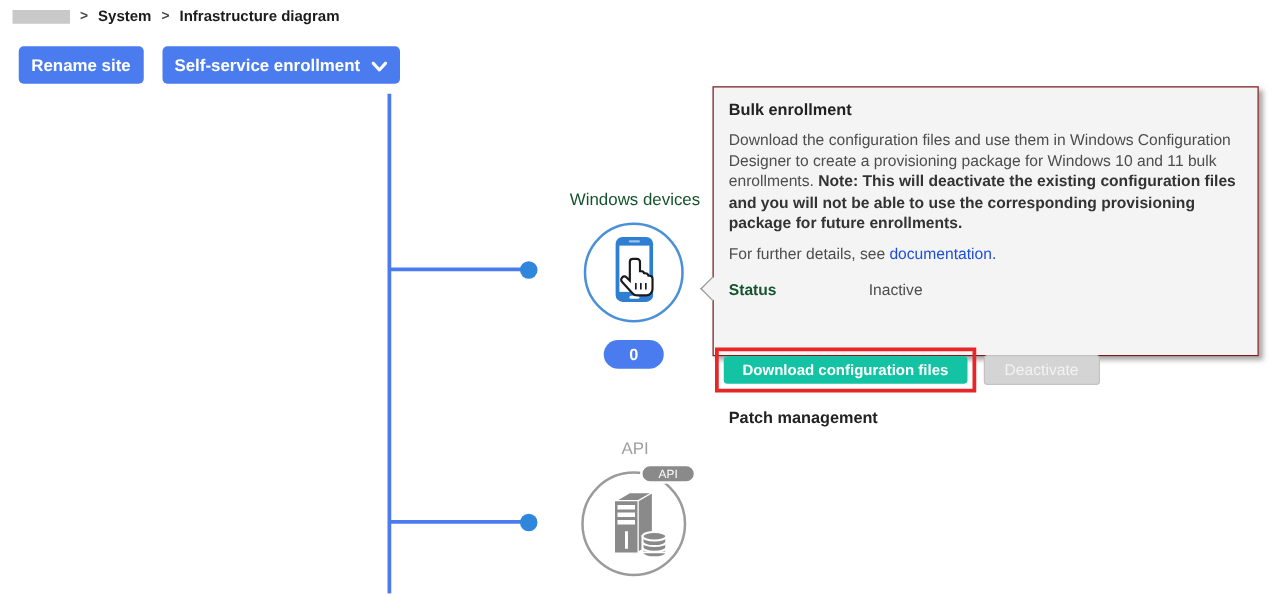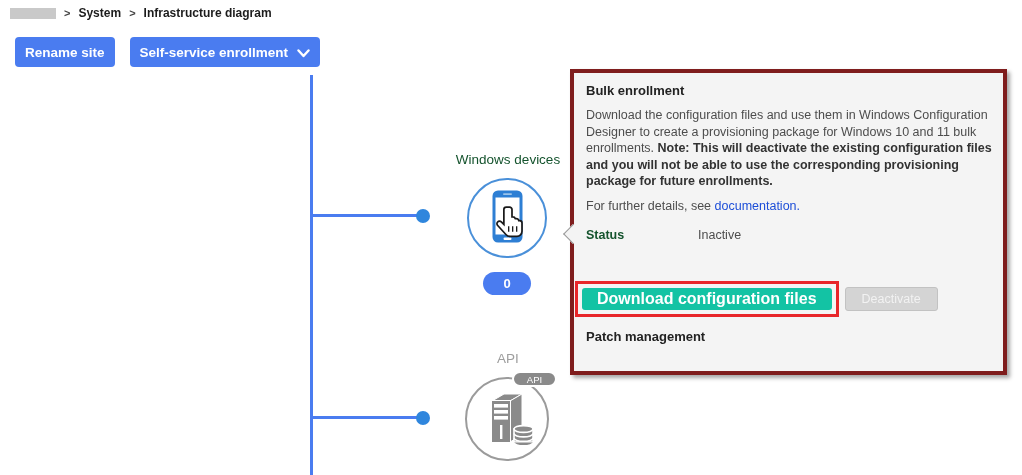--- a/index.html
+++ b/index.html
@@ -45,37 +45,37 @@
   .api-label { position: absolute; left: 422px; top: 351px; width: 172px; text-align: center;
                color: #9e9e9e; font-size: 13.5px; }
   .api-circle { position: absolute; left: 465px; top: 377px; width: 84px; height: 84px;
                 border: 2px solid #9b9b9b; border-radius: 50%; background: #fff;
                 display: flex; align-items: center; justify-content: center; }
   .api-pill { position: absolute; left: 512px; top: 371px; width: 45px; height: 16px;
               background: #8a8a8a; border: 2px solid #fff; border-radius: 9px; color: #fff;
               font-size: 9.5px; display: flex; align-items: center; justify-content: center; z-index: 3; }
 
   
-  .popup { position: absolute; left: 570px; top: 69px; width: 437px; height: 306px;
-           background: #f4f4f4; border: 4px solid #7f1d1d; box-shadow: 3px 3px 4px rgba(0,0,0,0.35);
+  .popup { position: absolute; left: 570px; top: 69px; width: 437px; height: 216px;
+           background: #f4f4f4; border: 1px solid #7f1d1d; box-shadow: 3px 3px 4px rgba(0,0,0,0.35);
            padding: 10px 2px 10px 12px; z-index: 5; }
   .popup-arrow { position: absolute; left: -8px; top: 154px; width: 14px; height: 14px;
                  background: #f4f4f4; border-left: 1px solid #9a9a9a; border-bottom: 1px solid #9a9a9a;
                  transform: rotate(45deg); }
   .popup h3 { font-size: 13px; color: #222; margin-bottom: 9px; }
   .popup p.body { font-size: 12.5px; line-height: 16.5px; color: #4d4d4d; margin-bottom: 9px; }
   .popup p.body b { color: #333; }
   .details-line { font-size: 12.5px; color: #4d4d4d; margin-bottom: 15px; }
   .doc-link { color: #1d4ed8; cursor: pointer; }
   .status-row { display: flex; font-size: 12.5px; color: #4d4d4d; margin-bottom: 39px; }
   .status-row .lbl { font-weight: bold; color: #14532d; width: 112px; }
   .btn-row { display: flex; align-items: center; margin-bottom: 12px; }
   .red-box { border: 3px solid #e8262a; padding: 4px; margin-left: -11px; display: inline-block; }
   .btn-teal { background: #13c3a4; color: #fff; border: none; border-radius: 3px; height: 22px;
-              font-family: "Liberation Sans", sans-serif; font-size: 16px; font-weight: bold;
+              font-family: "Liberation Sans", sans-serif; font-size: 12px; font-weight: bold;
               padding: 0 15px; cursor: pointer; }
   .btn-gray { background: #d4d4d4; color: #f2f2f2; border: 1px solid #c2c2c2; border-radius: 3px;
               height: 24px; font-family: "Liberation Sans", sans-serif; font-size: 12.5px; font-weight: normal;
               padding: 0 16px; margin-left: 6px; cursor: default; }
   .patch-title { font-size: 13px; color: #222; font-weight: bold; margin-bottom: 10px; }
   .patch-body { font-size: 12.5px; color: #4d4d4d; }
 </style>
 </head>
 <body>
 

